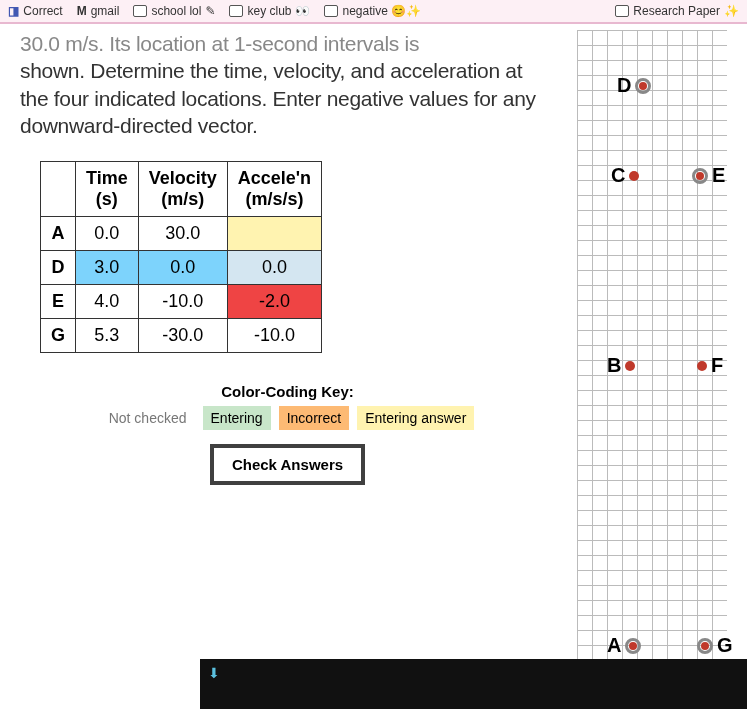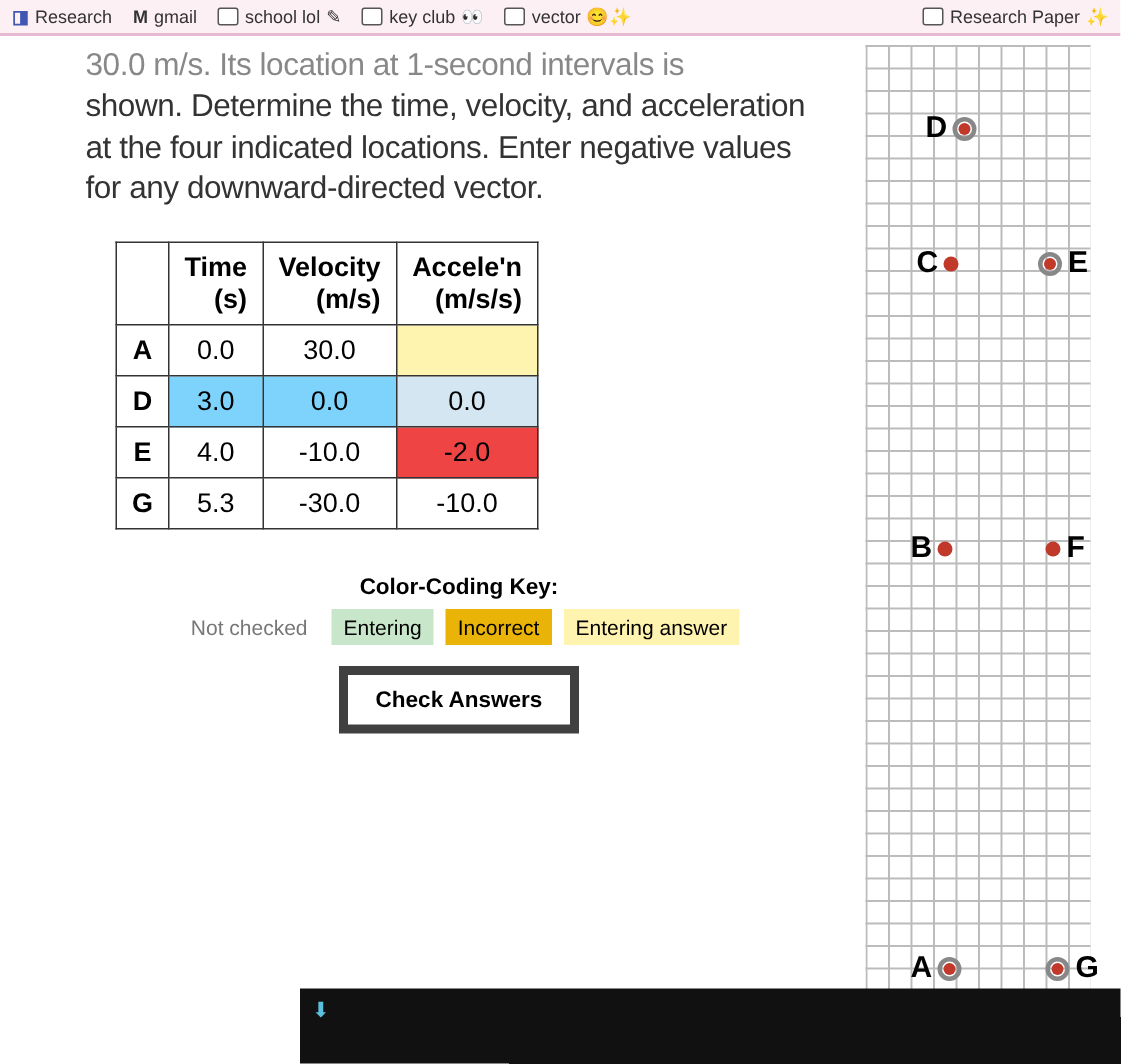--- a/index.html
+++ b/index.html
@@ -31,21 +31,20 @@
       width: 14px;
       height: 12px;
       border: 1px solid #555;
       border-radius: 2px;
       background: #fff;
       position: relative;
     }
     .main-wrap {
       display: flex;
       height: calc(100% - 24px);
-      margin-left: 37px;
     }
     .content {
       flex: 1;
       padding: 6px 12px 0 20px;
       position: relative;
     }
     .prompt-text {
       font-size: 21px;
       color: #333;
       line-height: 1.3;
@@ -58,21 +57,20 @@
       font-size: 18px;
     }
     table.data th, table.data td {
       border: 1px solid #333;
       padding: 6px 10px;
       text-align: center;
     }
     table.data th {
       font-weight: bold;
       background: #fff;
-      text-align: right;
     }
     .row-label {
       font-weight: bold;
       width: 34px;
     }
     .cell-green { background: #7dd3fc; }
     .cell-yellow { background: #fff3b0; }
     .cell-pink { background: #ef4444; }
     .cell-blue { background: #d4e6f1; }
     .ckey {
@@ -88,27 +86,27 @@
       display: flex;
       gap: 8px;
       justify-content: center;
       align-items: flex-end;
       flex-wrap: wrap;
       font-size: 14px;
     }
     .kcell { padding: 4px 8px; }
     .k-notchecked { color: #777; }
     .k-correct { background: #c8e6c9; }
-    .k-incorrect { background: #eab308; }
+    .k-incorrect { background: #fdba74; }
     .k-entering { background: #fff3b0; }
     .check-btn {
       display: inline-block;
       margin-top: 14px;
       padding: 8px 18px;
-      border: 6px solid #404040;
+      border: 4px solid #404040;
       background: #fff;
       font-size: 15px;
       font-weight: bold;
       cursor: pointer;
     }
     .graph-panel {
       width: 180px;
       position: relative;
       padding-top: 6px;
     }
@@ -167,39 +165,39 @@
       color: #5bc0de;
       font-size: 14px;
     }
   </style>
 </head>
 <body>
 
 <div class="bookmarks">
   <div class="bookmark-item">
     <span style="color:#4257b2;font-weight:bold">◨</span>
-    <span>Research</span>
+    <span>Correct</span>
   </div>
   <div class="bookmark-item">
     <span style="font-weight:bold">M</span>
     <span>gmail</span>
   </div>
   <div class="bookmark-item">
     <span class="folder-icon"></span>
     <span>school lol</span>
     <span>✎</span>
   </div>
   <div class="bookmark-item">
     <span class="folder-icon"></span>
     <span>key club</span>
     <span>👀</span>
   </div>
   <div class="bookmark-item">
     <span class="folder-icon"></span>
-    <span>vector</span>
+    <span>negative</span>
     <span>😊✨</span>
   </div>
   <div class="bookmark-item" style="margin-left:auto">
     <span class="folder-icon"></span>
     <span>Research Paper</span>
     <span>✨</span>
   </div>
 </div>
 
 <div class="main-wrap">

